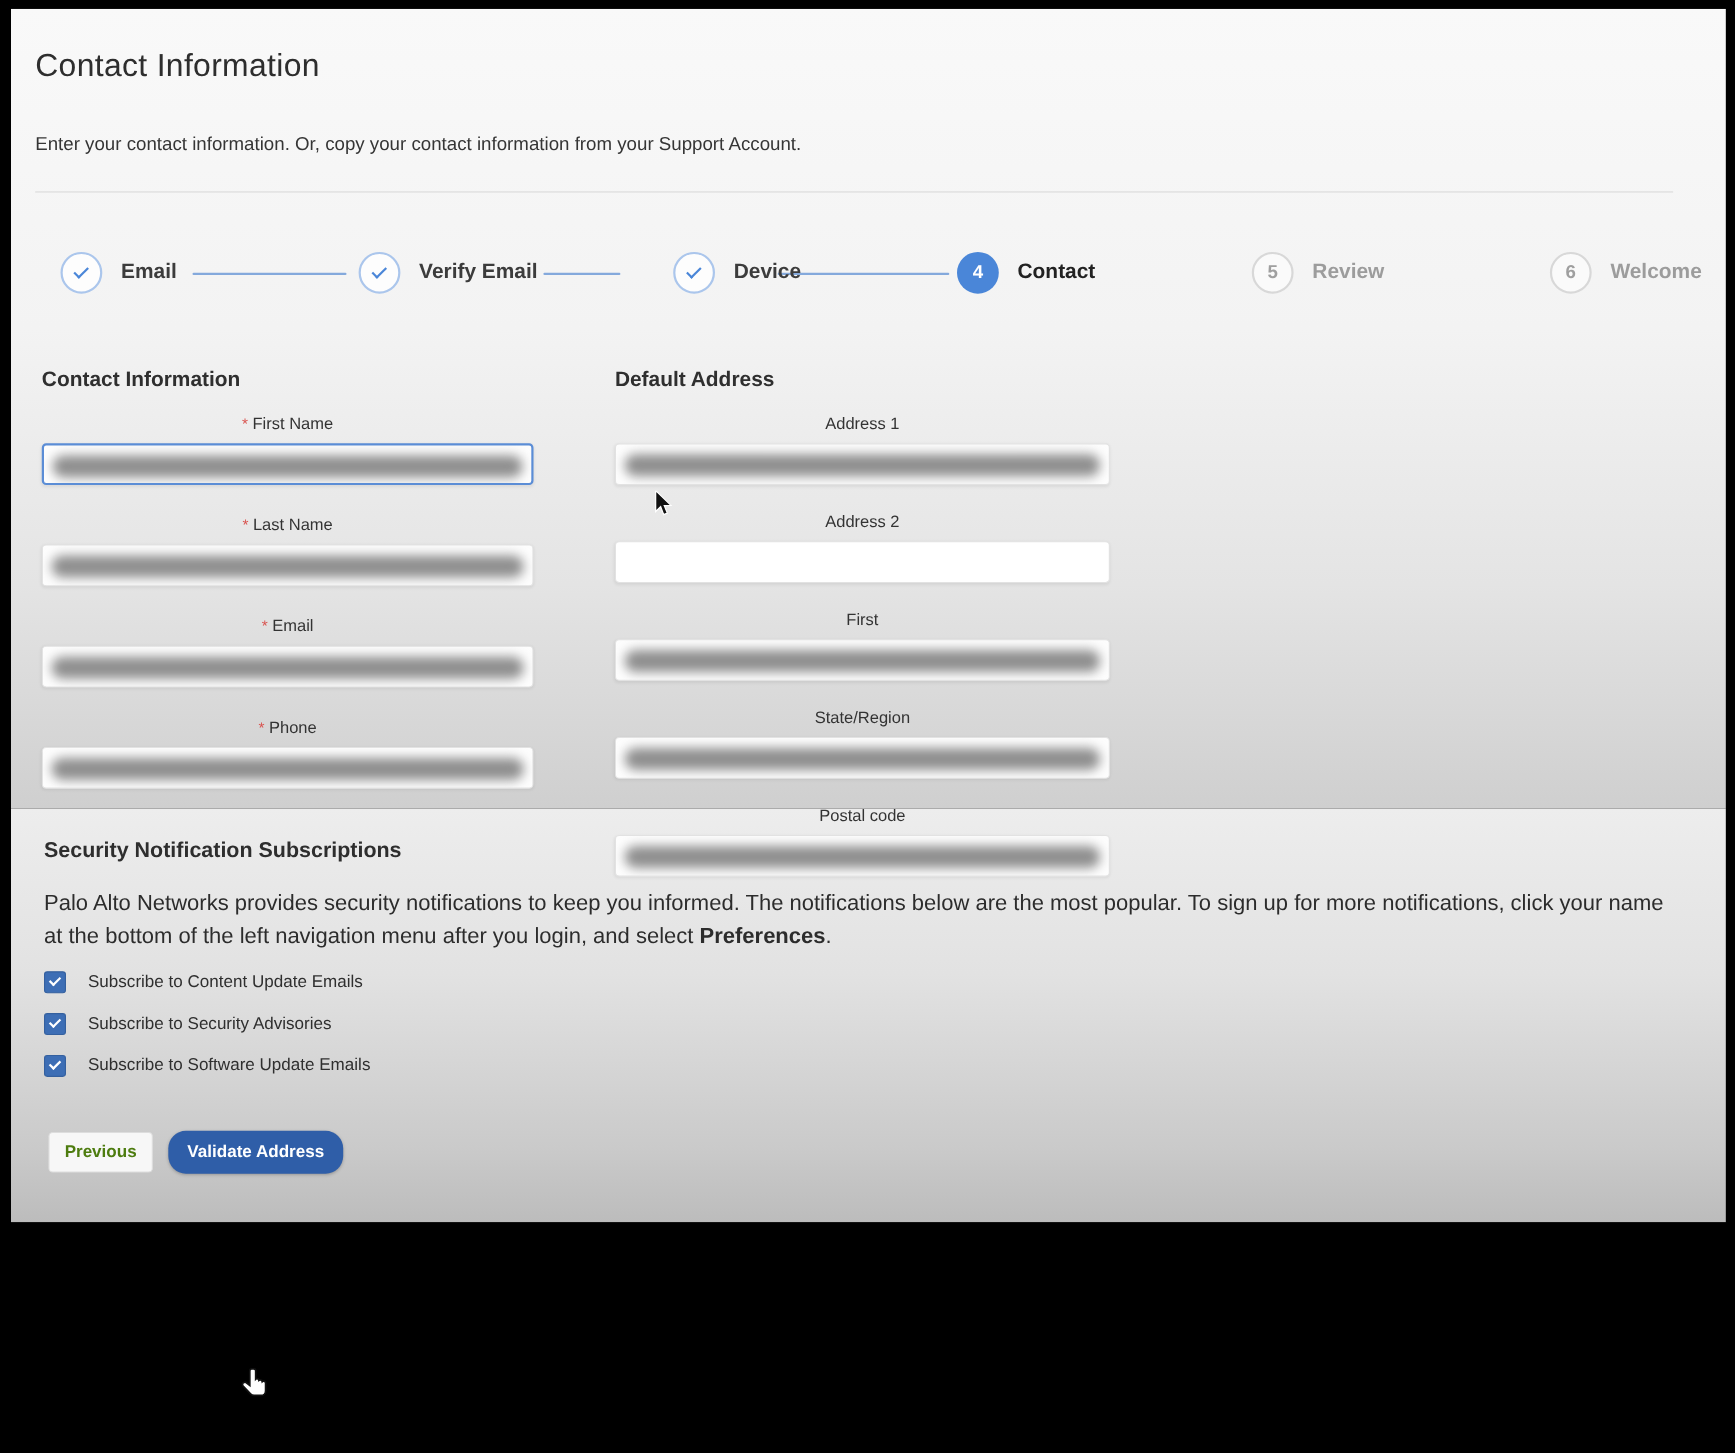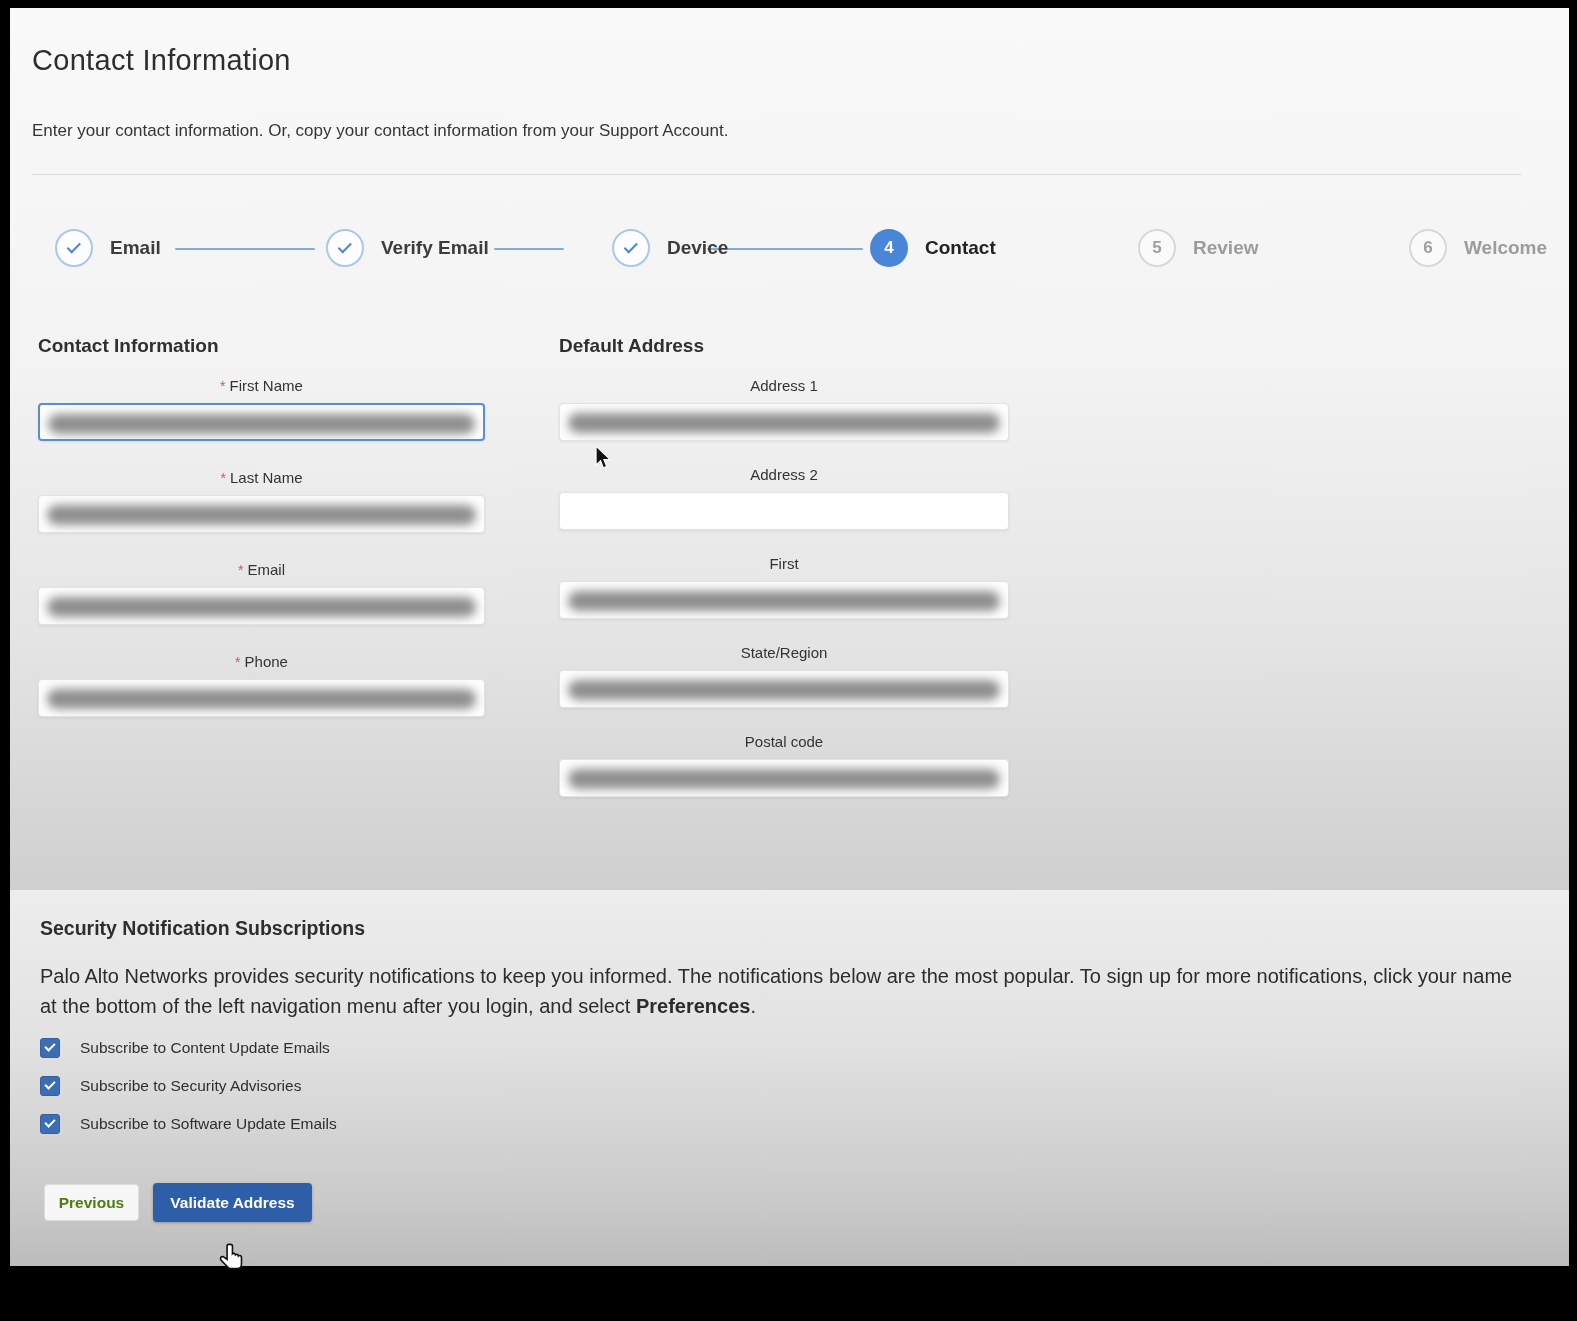--- a/index.html
+++ b/index.html
@@ -9,21 +9,21 @@
     position:relative;
     font-family:"Liberation Sans", sans-serif;
     overflow:hidden;
   }
   .screen {
     position:absolute; left:10px; top:8px; width:1559px; height:1299px;
     overflow:hidden;
   }
   
   .panel-main {
-    height:882px;
+    height:727px;
     background:linear-gradient(180deg,#f9f9f9 0%,#f3f3f3 40%,#e4e4e4 72%,#cfcfcf 100%);
     padding:36px 40px 0 22px;
   }
   .page-title { font-size:29px; font-weight:500; color:#2e2e2e; letter-spacing:.3px; margin-bottom:44px; }
   .page-subtitle { font-size:17px; color:#353535; margin-bottom:33px; }
   .header-divider { border:none; border-top:1px solid #d9d9d9; margin:0 8px 0 0; }
 
   
   .stepper { position:relative; height:40px; margin-top:54px; }
   .step { position:absolute; top:0; display:flex; align-items:center; }
@@ -93,21 +93,21 @@
     position:absolute; left:4px; top:4px; width:10px; height:6px;
     border-left:2px solid #fff; border-bottom:2px solid #fff; transform:rotate(-45deg);
   }
   .checkbox-label { margin-left:20px; font-size:15.5px; color:#2f2f2f; }
   .actions { display:flex; align-items:center; margin-top:48px; padding-left:4px; }
   .btn-previous {
     width:95px; height:37px; background:#f7f7f7; border:1px solid #ddd; border-radius:4px;
     color:#4d7c0f; font-size:15.5px; font-weight:600; font-family:inherit; cursor:pointer;
   }
   .btn-validate {
-    width:159px; height:39px; margin-left:14px; background:#2f5ea8; border:none; border-radius:4px;
+    width:159px; height:39px; margin-left:14px; background:#2f5ea8; border:none; border-radius:16px;
     color:#fff; font-size:15.5px; font-weight:600; font-family:inherit; cursor:pointer;
     box-shadow:0 1px 3px rgba(0,0,0,.25);
   }
   .cursor { position:absolute; pointer-events:none; z-index:50; }
 </style>
 </head>
 <body>
 
 <div class="screen">
 

